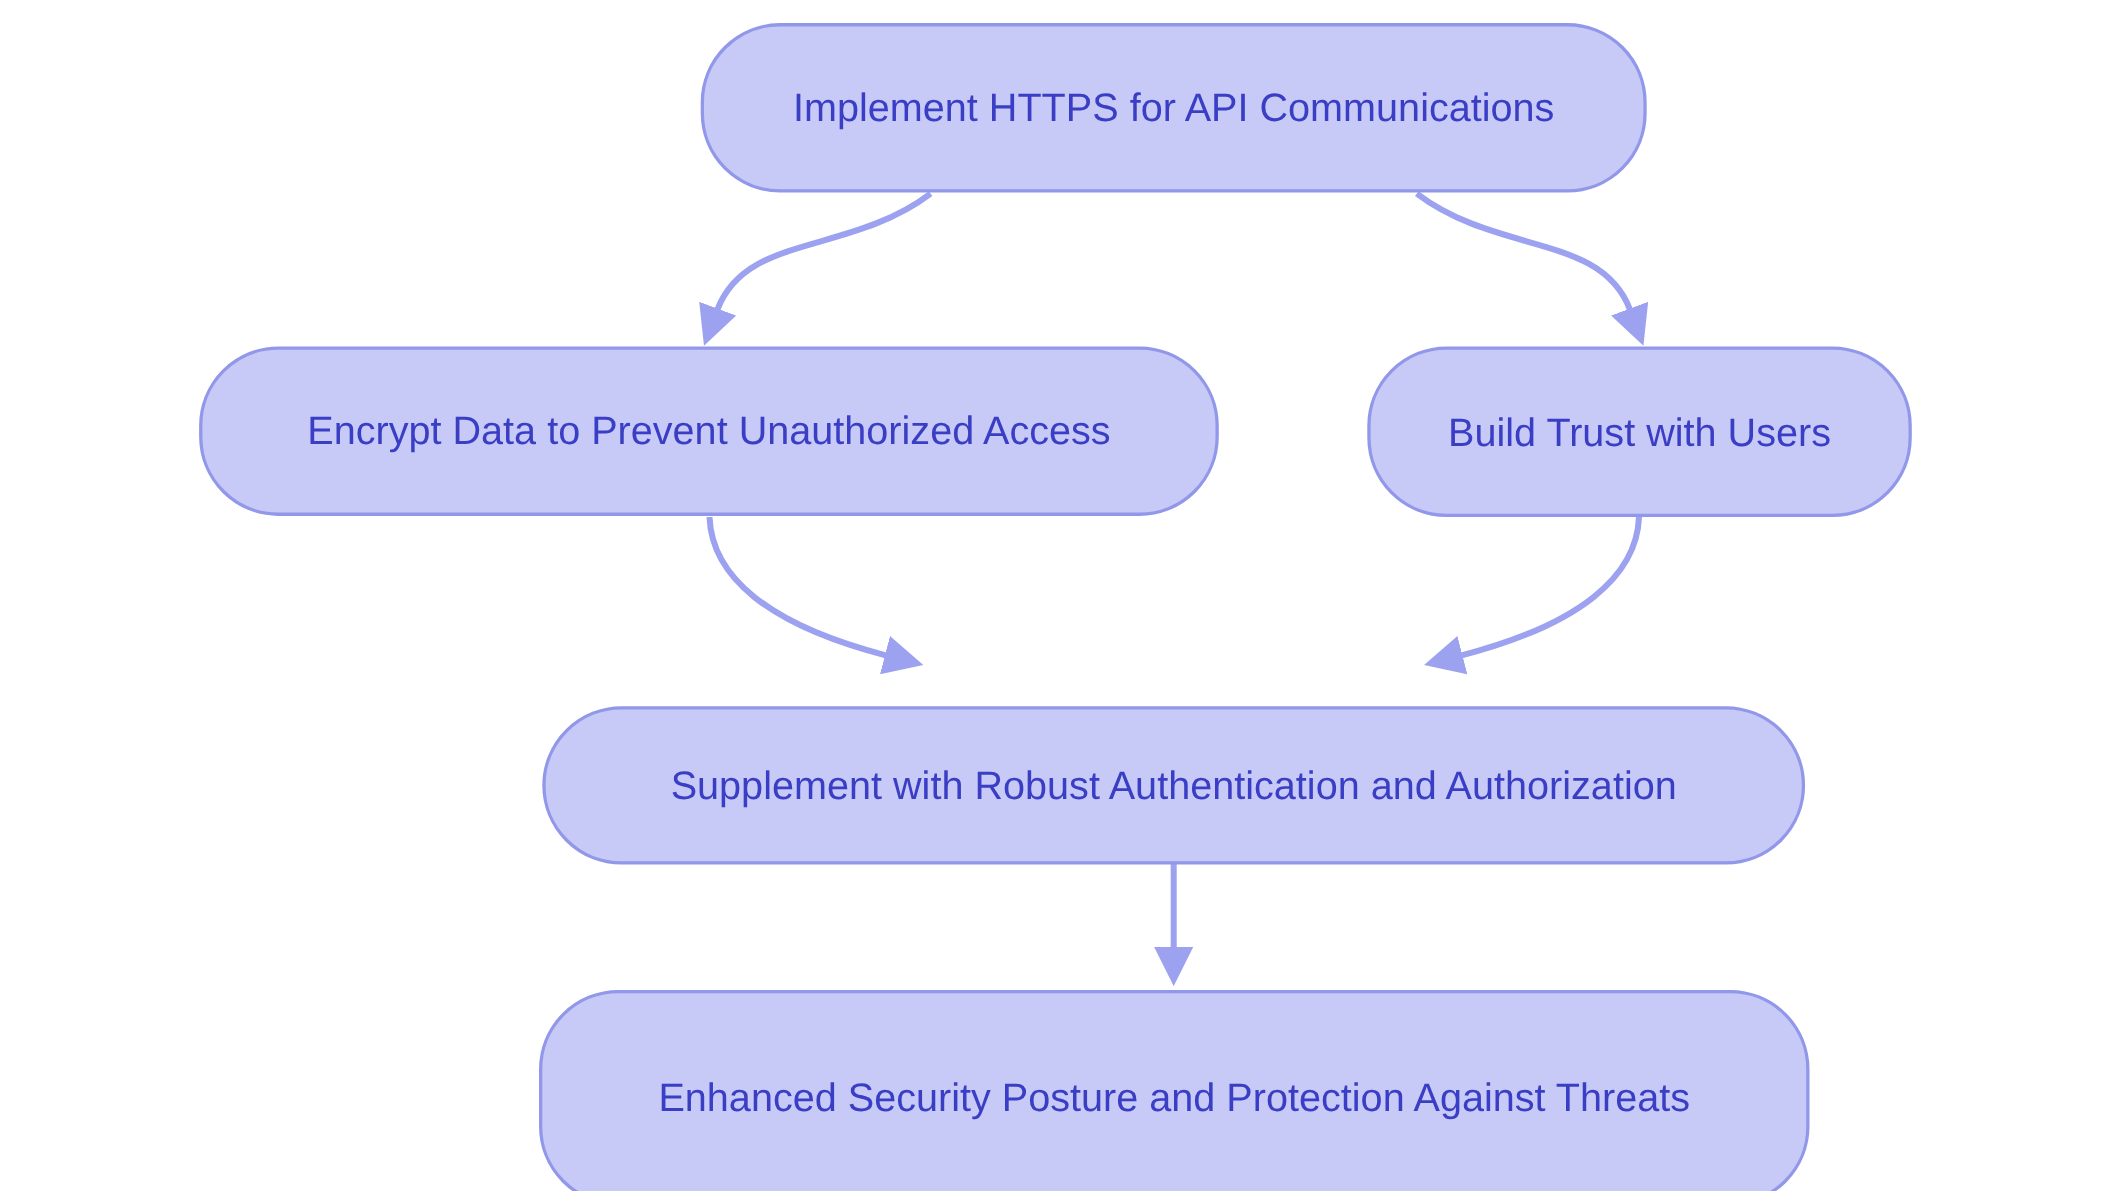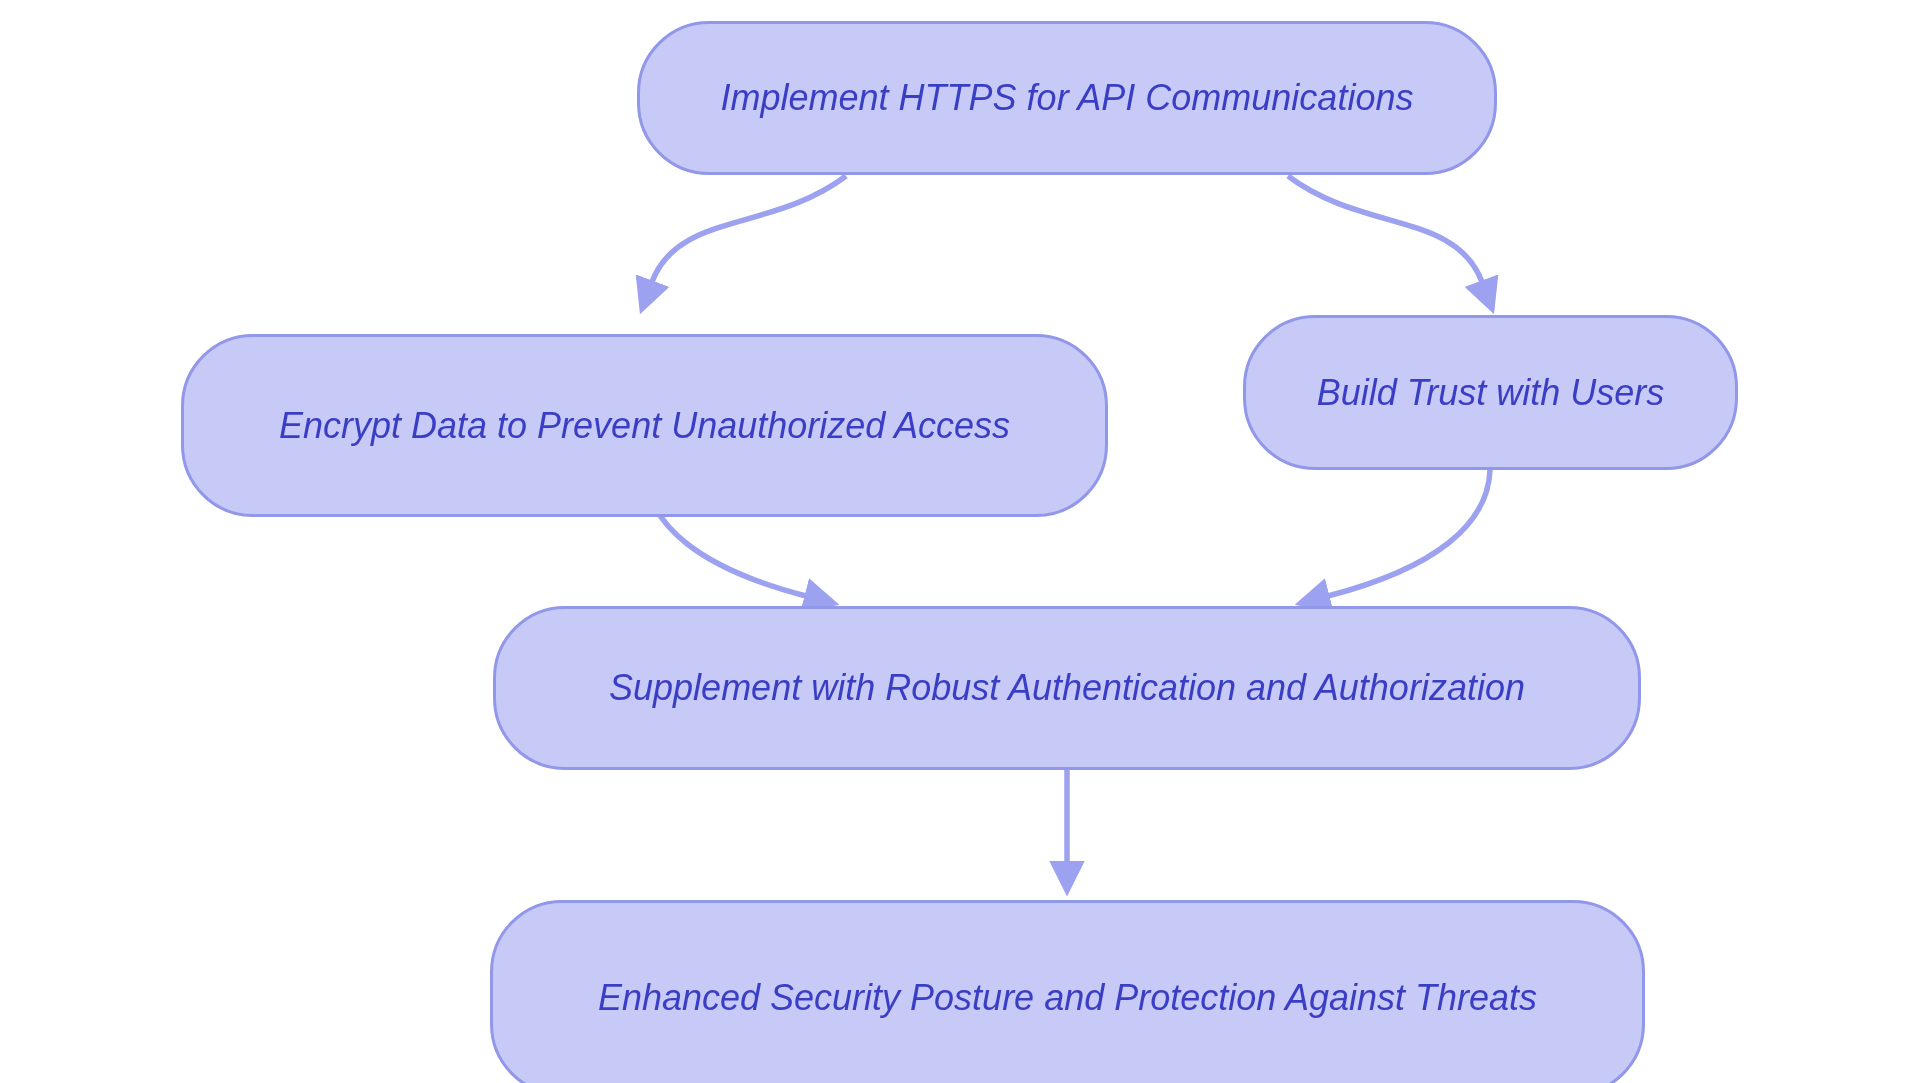--- a/index.html
+++ b/index.html
@@ -40,21 +40,20 @@
     align-items: center;
     justify-content: center;
     text-align: center;
     background: var(--node-fill);
     border: 3px solid var(--node-border);
     border-radius: 72px;
     color: var(--text);
     font-size: 36px;
     line-height: 1.15;
     padding: 0 30px;
-    font-style: italic;
   }
   .node-label { display: inline-block; }
 </style>
 </head>
 <body>
 
 <div class="canvas">
 
   <svg class="edges-layer" viewBox="0 0 1920 1083" xmlns="http://www.w3.org/2000/svg">
     <defs>
@@ -66,29 +65,29 @@
     <path class="edge" d="M 1288 176 C 1362 232, 1456 212, 1482 282" marker-end="url(#arrowhead)"></path>
     <path class="edge" d="M 645 470 C 647 524, 698 568, 806 596" marker-end="url(#arrowhead)"></path>
     <path class="edge" d="M 1490 470 C 1488 524, 1436 568, 1328 596" marker-end="url(#arrowhead)"></path>
     <path class="edge" d="M 1067 762 L 1067 862" marker-end="url(#arrowhead)"></path>
   </svg>
 
   <div class="flow-node" style="left:637px; top:21px; width:860px; height:154px;">
     <span class="node-label">Implement HTTPS for API Communications</span>
   </div>
 
-  <div class="flow-node" style="left:181px; top:334px; width:927px; height:183px;">
+  <div class="flow-node" style="left:181px; top:315px; width:927px; height:154px;">
     <span class="node-label">Encrypt Data to Prevent Unauthorized Access</span>
   </div>
 
   <div class="flow-node" style="left:1243px; top:315px; width:495px; height:155px;text-align:center;">
     <span class="node-label">Build Trust with Users</span>
   </div>
 
-  <div class="flow-node" style="left:493px; top:606px; width:1148px; height:164px;">
+  <div class="flow-node" style="left:493px; top:642px; width:1148px; height:144px;">
     <span class="node-label">Supplement with Robust Authentication and Authorization</span>
   </div>
 
   <div class="flow-node" style="left:490px; top:900px; width:1155px; height:196px;">
     <span class="node-label">Enhanced Security Posture and Protection Against Threats</span>
   </div>
 
 </div>
 
 </body></html>

